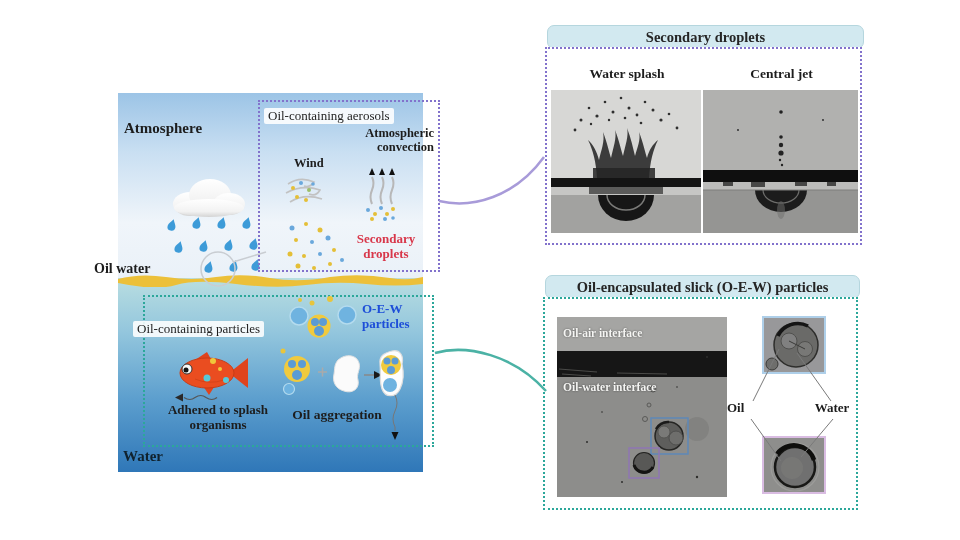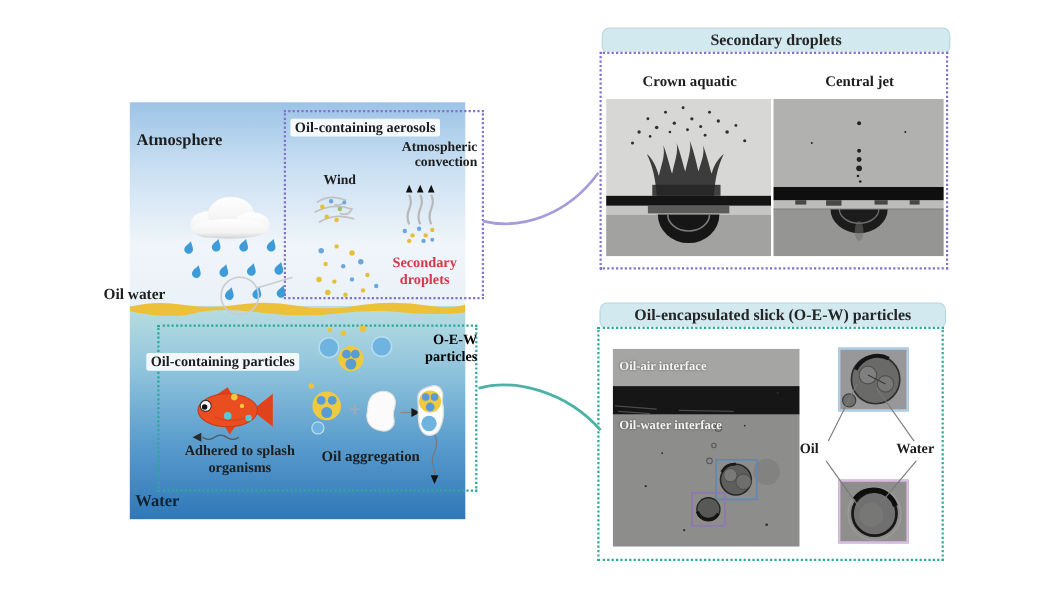--- a/index.html
+++ b/index.html
@@ -12,28 +12,28 @@
   .sky{left:0;top:0;width:305px;height:185px;
        background:linear-gradient(180deg,#9cc4e6 0%,#c9dff2 32%,#f0f5fa 70%,#eaf1f8 100%);}
   .water{left:0;top:185px;width:305px;height:194px;
        background:linear-gradient(180deg,#b9dee1 0%,#93c6dd 28%,#5d9fce 62%,#2f77b8 100%);}
   .atmosphere-lbl{left:6px;top:27px;font-size:15px;}
   .water-lbl{left:5px;top:355px;font-size:15px;color:#10222e;}
   .oilslick-lbl{left:-24px;top:168px;font-size:14px;}
   .dotted-box{box-sizing:border-box;}
   .aerosol-box{left:140px;top:7px;width:182px;height:172px;border:2px dotted #8272cc;}
   .particle-box{left:25px;top:202px;width:291px;height:152px;border:2px dotted #2ca79a;}
-  .strip{background:rgba(255,255,255,0.88);padding:0 4px;font-size:13px;font-weight:bold;
+  .strip{background:rgba(255,255,255,0.88);padding:0 4px;font-size:13px;font-weight:normal;
          white-space:nowrap;border-radius:2px;}
   .aerosol-title{left:4px;top:6px;}
   .convection-lbl{right:4px;top:24px;width:90px;text-align:right;font-size:12.5px;}
   .wind-lbl{left:34px;top:54px;font-size:12.5px;}
   .secondary-lbl{left:76px;top:130px;width:100px;text-align:center;font-size:13px;color:#d8374a;}
   .particle-title{left:-12px;top:24px;}
-  .oew-lbl{left:217px;top:5px;width:72px;text-align:right;font-size:13px;color:#000000;}
+  .oew-lbl{left:217px;top:5px;width:72px;text-align:left;font-size:13px;color:#1d4ed8;}
   .adhered-lbl{left:6px;top:106px;width:134px;text-align:center;font-size:13px;}
   .aggregation-lbl{left:136px;top:110px;width:112px;text-align:center;font-size:13.5px;}
   
   .panel-header{background:#d2e9f0;border:1px solid #b5d6de;border-radius:7px;
                 text-align:center;font-weight:bold;font-size:14.5px;color:#252525;}
   .hdr1{left:547px;top:25px;width:315px;height:22px;line-height:22px;}
   .hdr2{left:545px;top:275px;width:313px;height:22px;line-height:22px;}
   .pbox1{left:545px;top:47px;width:317px;height:198px;border:2px dotted #8272cc;box-sizing:border-box;background:#fff;}
   .tbox2{left:543px;top:297px;width:315px;height:213px;border:2px dotted #2ca79a;box-sizing:border-box;background:#fff;}
   .photo-col-lbl{top:66px;text-align:center;font-weight:bold;font-size:13.5px;}
@@ -217,21 +217,21 @@
       <svg class="abs" style="left:243px;top:98px" width="14" height="46" viewBox="0 0 14 46">
         <path d="M7,0 q4,8 0,16 q-4,8 0,16 v4" fill="none" stroke="#777" stroke-width="1"></path>
         <path d="M7,45 L3.5,37 L10.5,37 Z" fill="#111"></path>
       </svg>
       <div class="abs lbl aggregation-lbl">Oil aggregation</div>
     </div>
   </div>
 
   <div class="abs panel-header hdr1">Secondary droplets</div>
   <div class="abs pbox1"></div>
-  <div class="abs photo-col-lbl crown-lbl">Crown aquatic</div>
+  <div class="abs photo-col-lbl crown-lbl">Water splash</div>
   <div class="abs photo-col-lbl jet-lbl">Central jet</div>
 
   <svg class="abs photo" style="left:551px;top:90px" width="150" height="143" viewBox="0 0 150 143">
     <rect x="0" y="0" width="150" height="88" fill="#d7d7d5"></rect>
     <rect x="0" y="97" width="150" height="8" fill="#c6c6c4"></rect>
     <rect x="0" y="105" width="150" height="38" fill="#a2a2a0"></rect>
     <g fill="#2f2f2f">
       <circle cx="30" cy="30" r="1.5"></circle>
         <circle cx="38" cy="18" r="1.3"></circle>
         <circle cx="46" cy="26" r="1.6"></circle>

